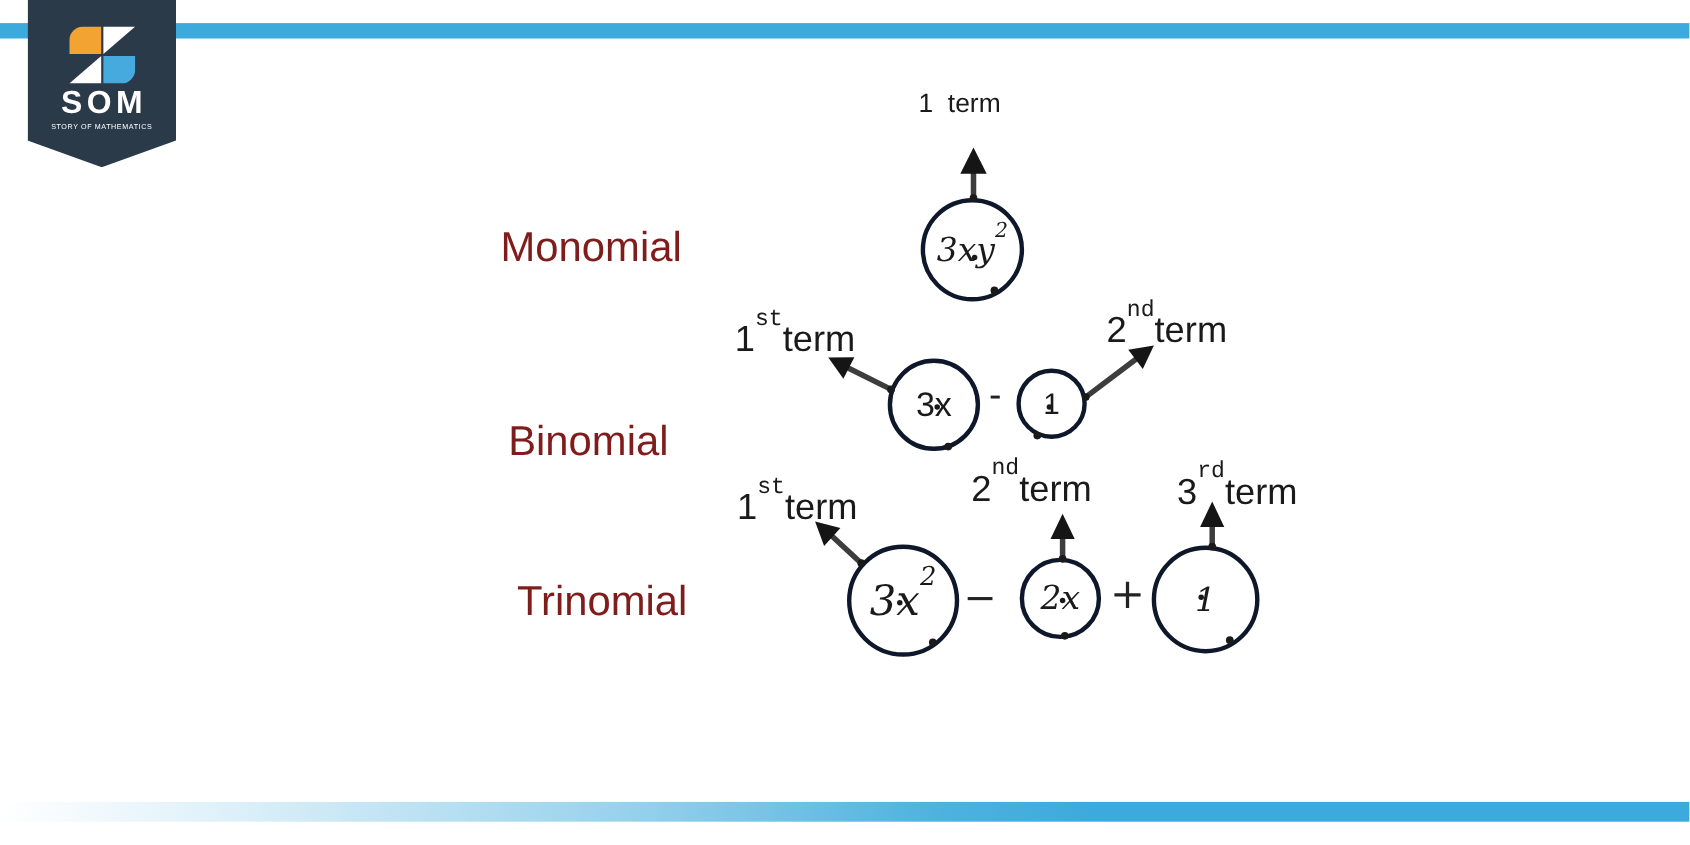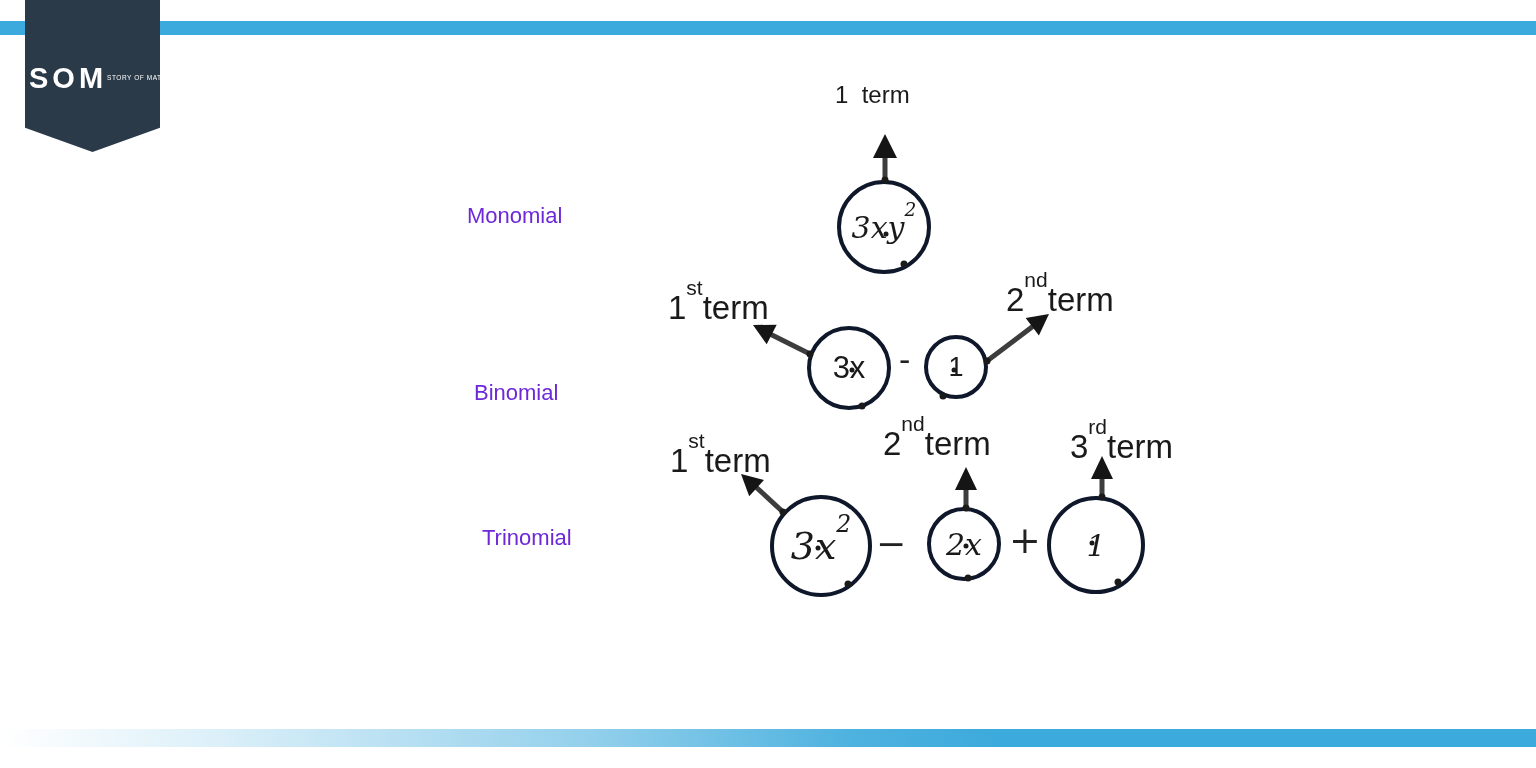--- a/index.html
+++ b/index.html
@@ -27,48 +27,48 @@
       #3caadc 65%, #3caadc 100%);
     z-index:1;
   }
 
   
   .ribbon {
     position:absolute; left:25px; top:0; width:135px; height:152px;
     background:#2b3a49;
     clip-path:polygon(0 0, 100% 0, 100% 84%, 50% 100%, 0 84%);
     z-index:5;
-    display:flex; align-items:center;
+    display:flex; flex-direction:column; align-items:center;
   }
   .logo-mark { margin-top:24px; width:60px; height:52px; }
   .logo-acronym {
     margin-top:4px; color:#ffffff; font-weight:bold;
     font-size:29px; letter-spacing:4px; line-height:1;
     padding-left:4px; 
   }
   .logo-tagline {
     margin-top:4px; color:#ffffff; font-size:6.5px;
     letter-spacing:0.55px; line-height:1; white-space:nowrap;
   }
 
   
   .row-label {
-    position:absolute; font-size:22px; line-height:1.2; color:#6d28d9;margin-left:12px;
+    position:absolute; font-size:38px; line-height:1.2; color:#7f1d1d;
   }
   .lbl-monomial  { left:455px; top:203px; }
   .lbl-binomial  { left:462px; top:380px; }
   .lbl-trinomial { left:470px; top:525px; }
 
   .count-label {
     position:absolute; left:835px; top:81px;
     font-size:24px; white-space:pre;
   }
 
   .ord-label { position:absolute; font-size:33px; line-height:1.1; white-space:nowrap; }
-  .ord-label sup { font-size:21px; position:relative; top:-12px; line-height:0; }
+  .ord-label sup { font-size:21px; position:relative; top:-12px; line-height:0;font-family:Liberation Mono, monospace; }
   .ord-label .ord-word { margin-left:0; }
   .bin-t1 { left:668px;  top:290px; }
   .bin-t2 { left:1006px; top:282px; }
   .tri-t1 { left:670px;  top:443px; }
   .tri-t2 { left:883px;  top:426px; }
   .tri-t3 { left:1070px; top:429px; }
 
   
   .circle {
     position:absolute; border:4px solid #0f172a; border-radius:50%;

